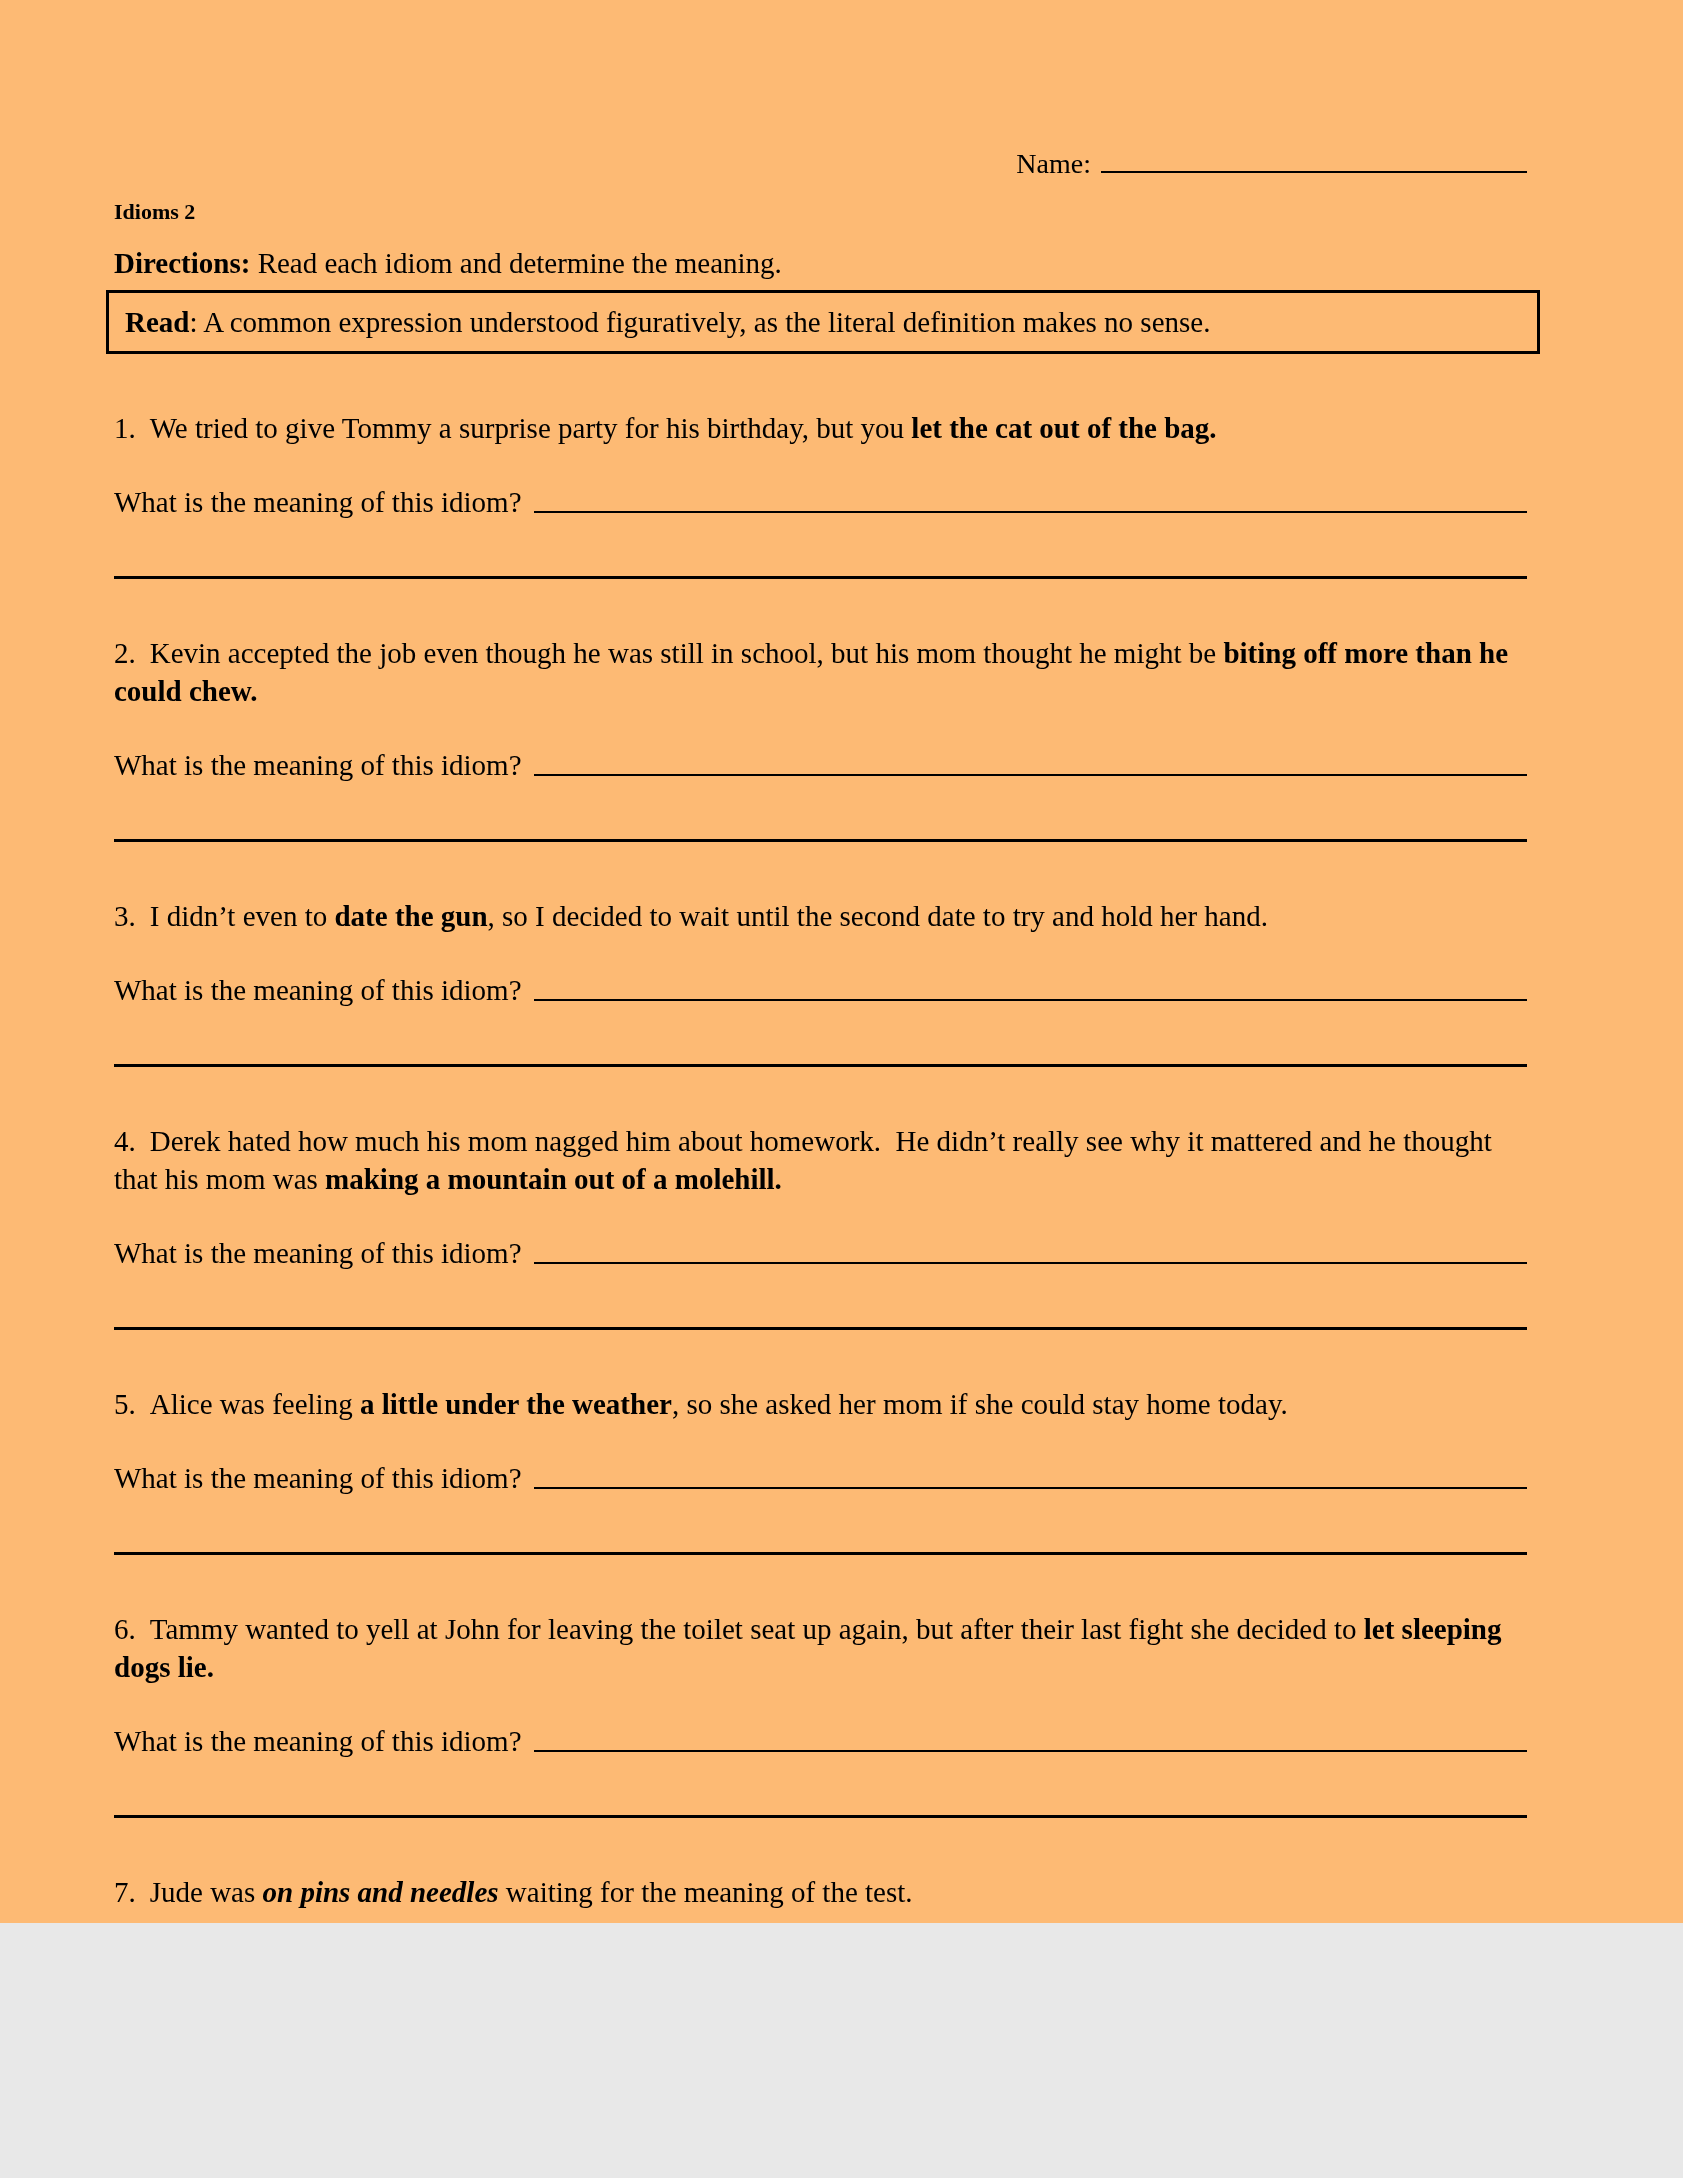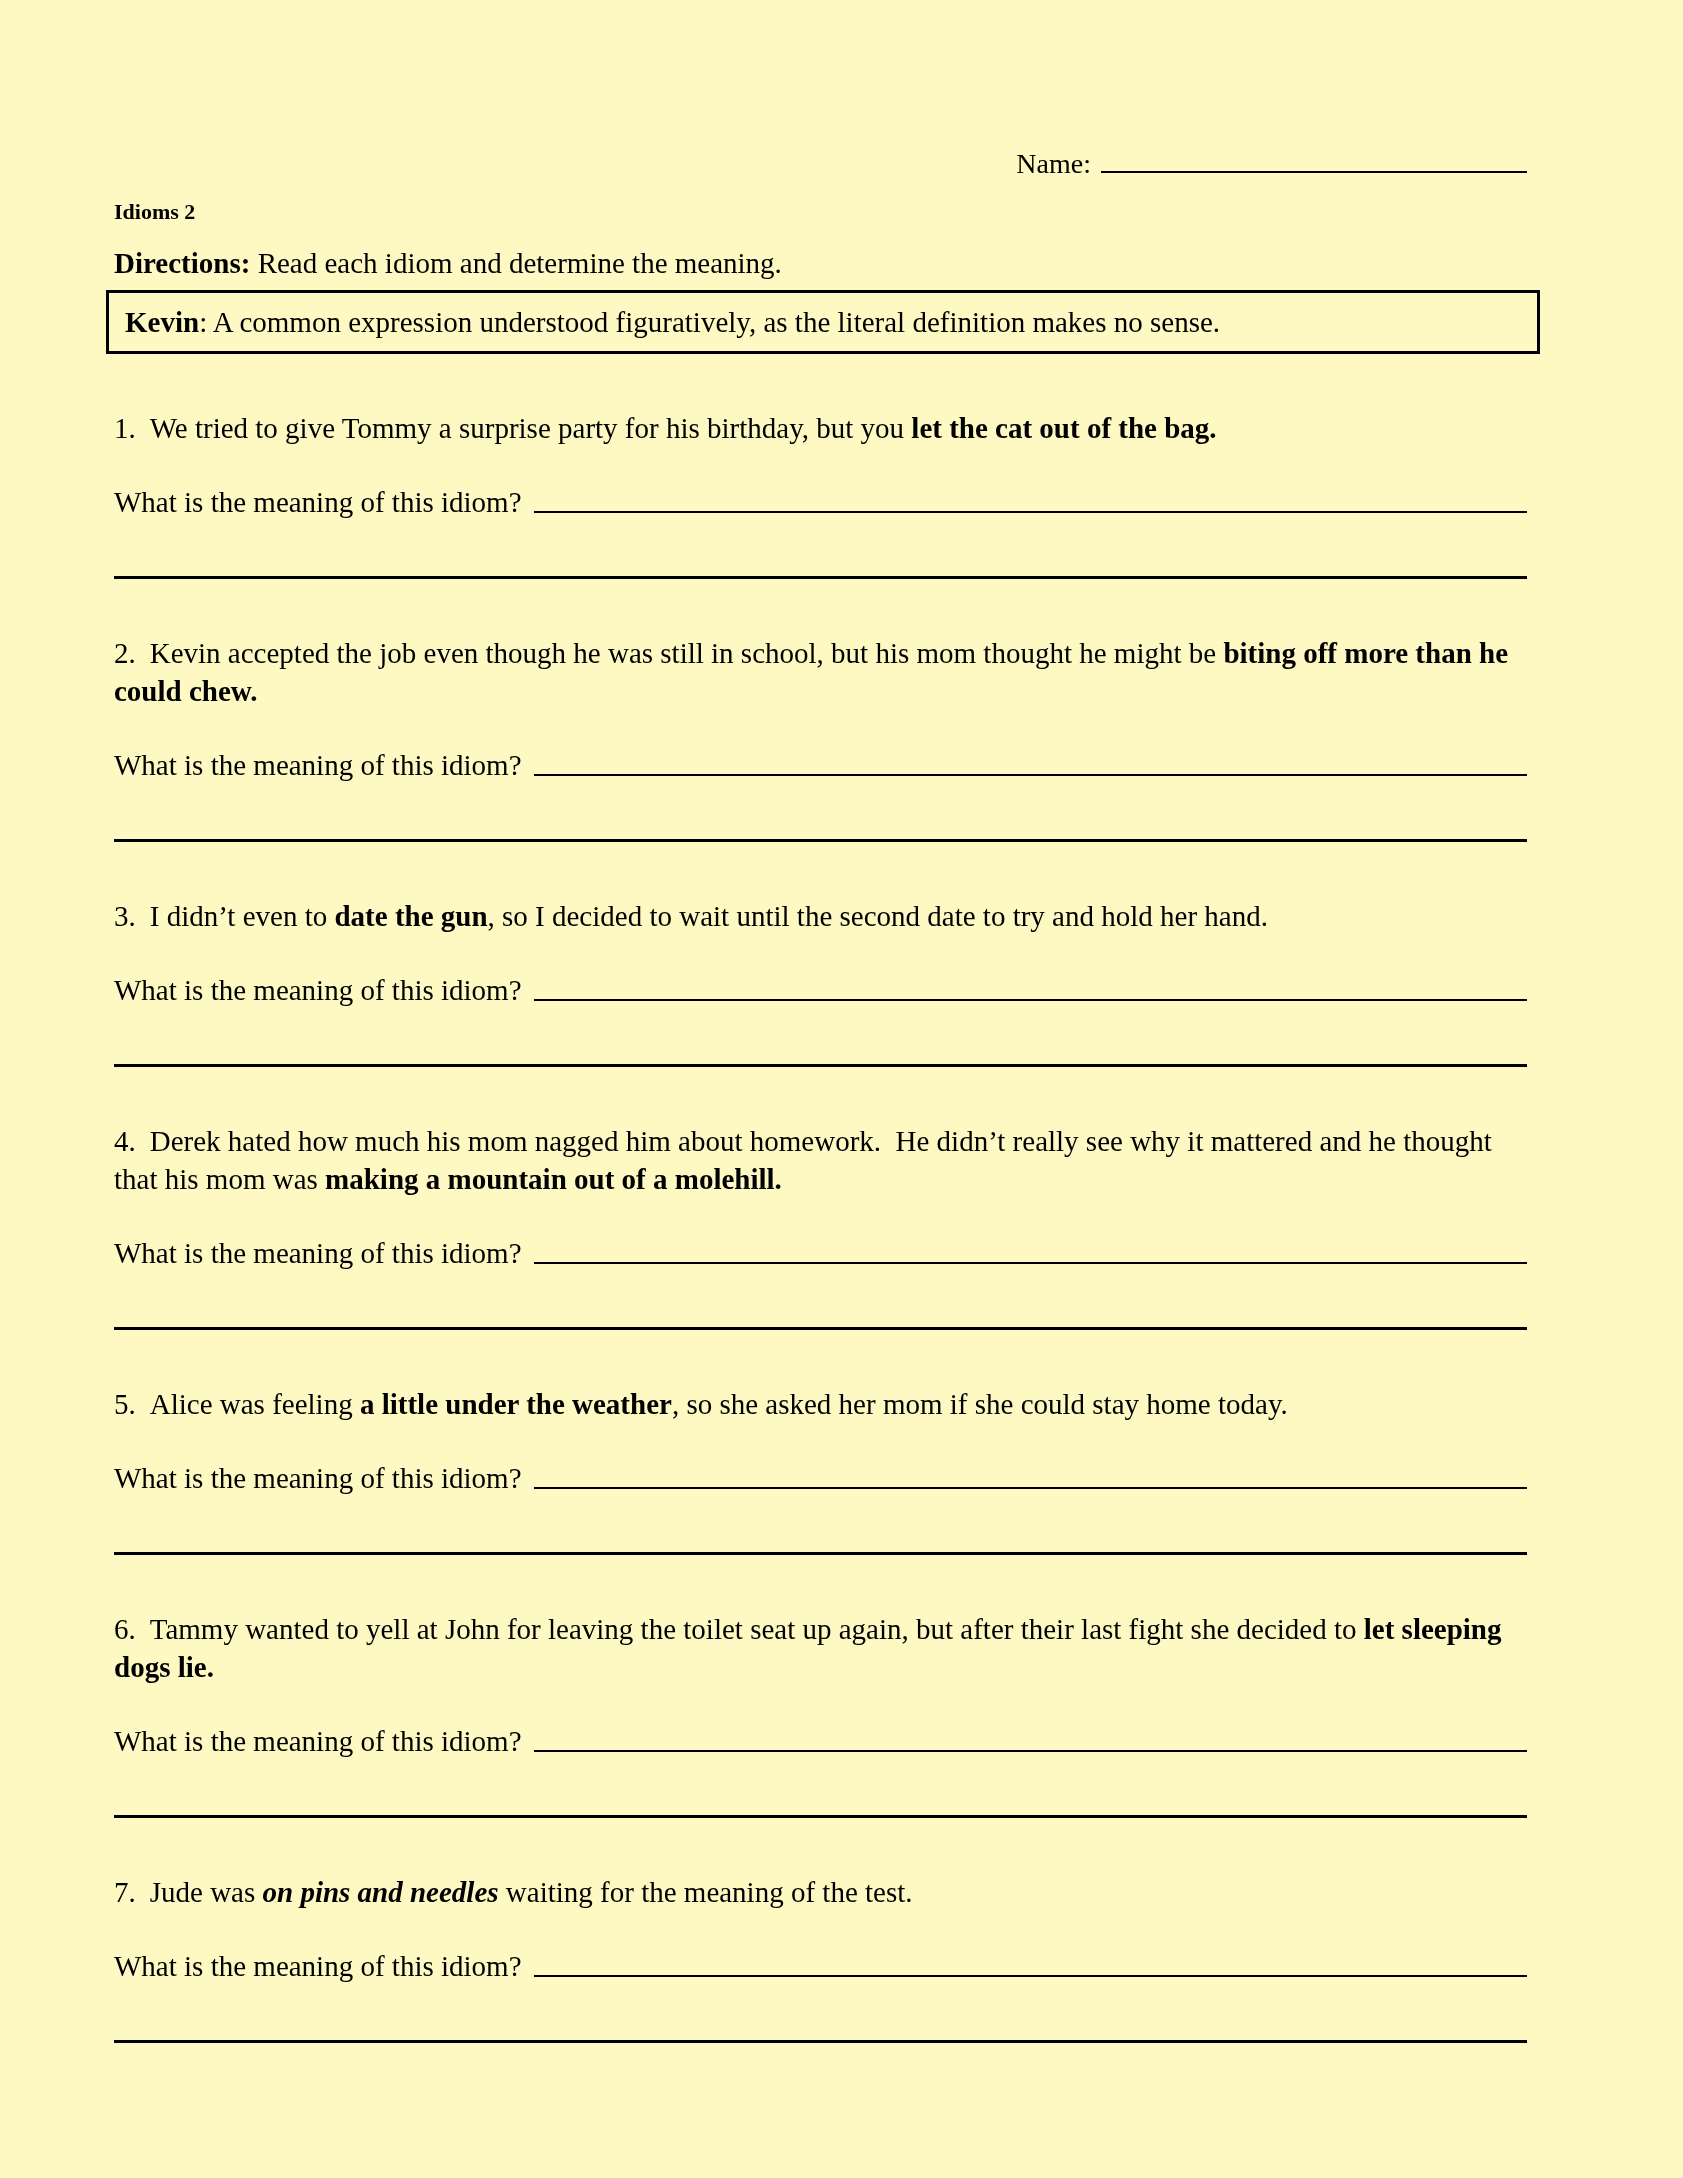--- a/index.html
+++ b/index.html
@@ -3,22 +3,22 @@
 <meta charset="utf-8">
 <style>
   html, body {
     margin: 0;
     padding: 0;
     background: #e8e8e8;
   }
   .page {
     position: relative;
     width: 1683px;
-    height: 2178px;
-    background: #fef9c3;
+    height: 1923px;
+    background: #fdba74;
     box-sizing: border-box;
     padding: 145px 156px 0 114px;
     font-family: "Liberation Serif", "DejaVu Serif", serif;
     color: #000000;
     font-size: 29px;
     overflow: hidden;
   }
   .name-row {
     display: flex;
     justify-content: flex-end;
@@ -88,21 +88,21 @@
     <span class="name-underline"></span>
   </div>
 
   <div class="page-title">Idioms 2</div>
 
   <div class="directions">
     <span class="bold-label">Directions:</span><span> Read each idiom and determine the meaning.</span>
   </div>
 
   <div class="definition-box">
-    <span class="bold-label">Kevin</span><span>: A common expression understood figuratively, as the literal definition makes no sense.</span>
+    <span class="bold-label">Read</span><span>: A common expression understood figuratively, as the literal definition makes no sense.</span>
   </div>
 
   <div>
   <div class="question">
     <div class="sentence">
       <span class="q-number">1.</span><span><span>We tried to give Tommy a surprise party for his birthday, but you </span><span style="font-weight: bold;">let the cat out of the bag.</span></span>
     </div>
     <div class="meaning-row">
       <span class="meaning-prompt">What is the meaning of this idiom?</span>
       <span class="meaning-underline"></span>

